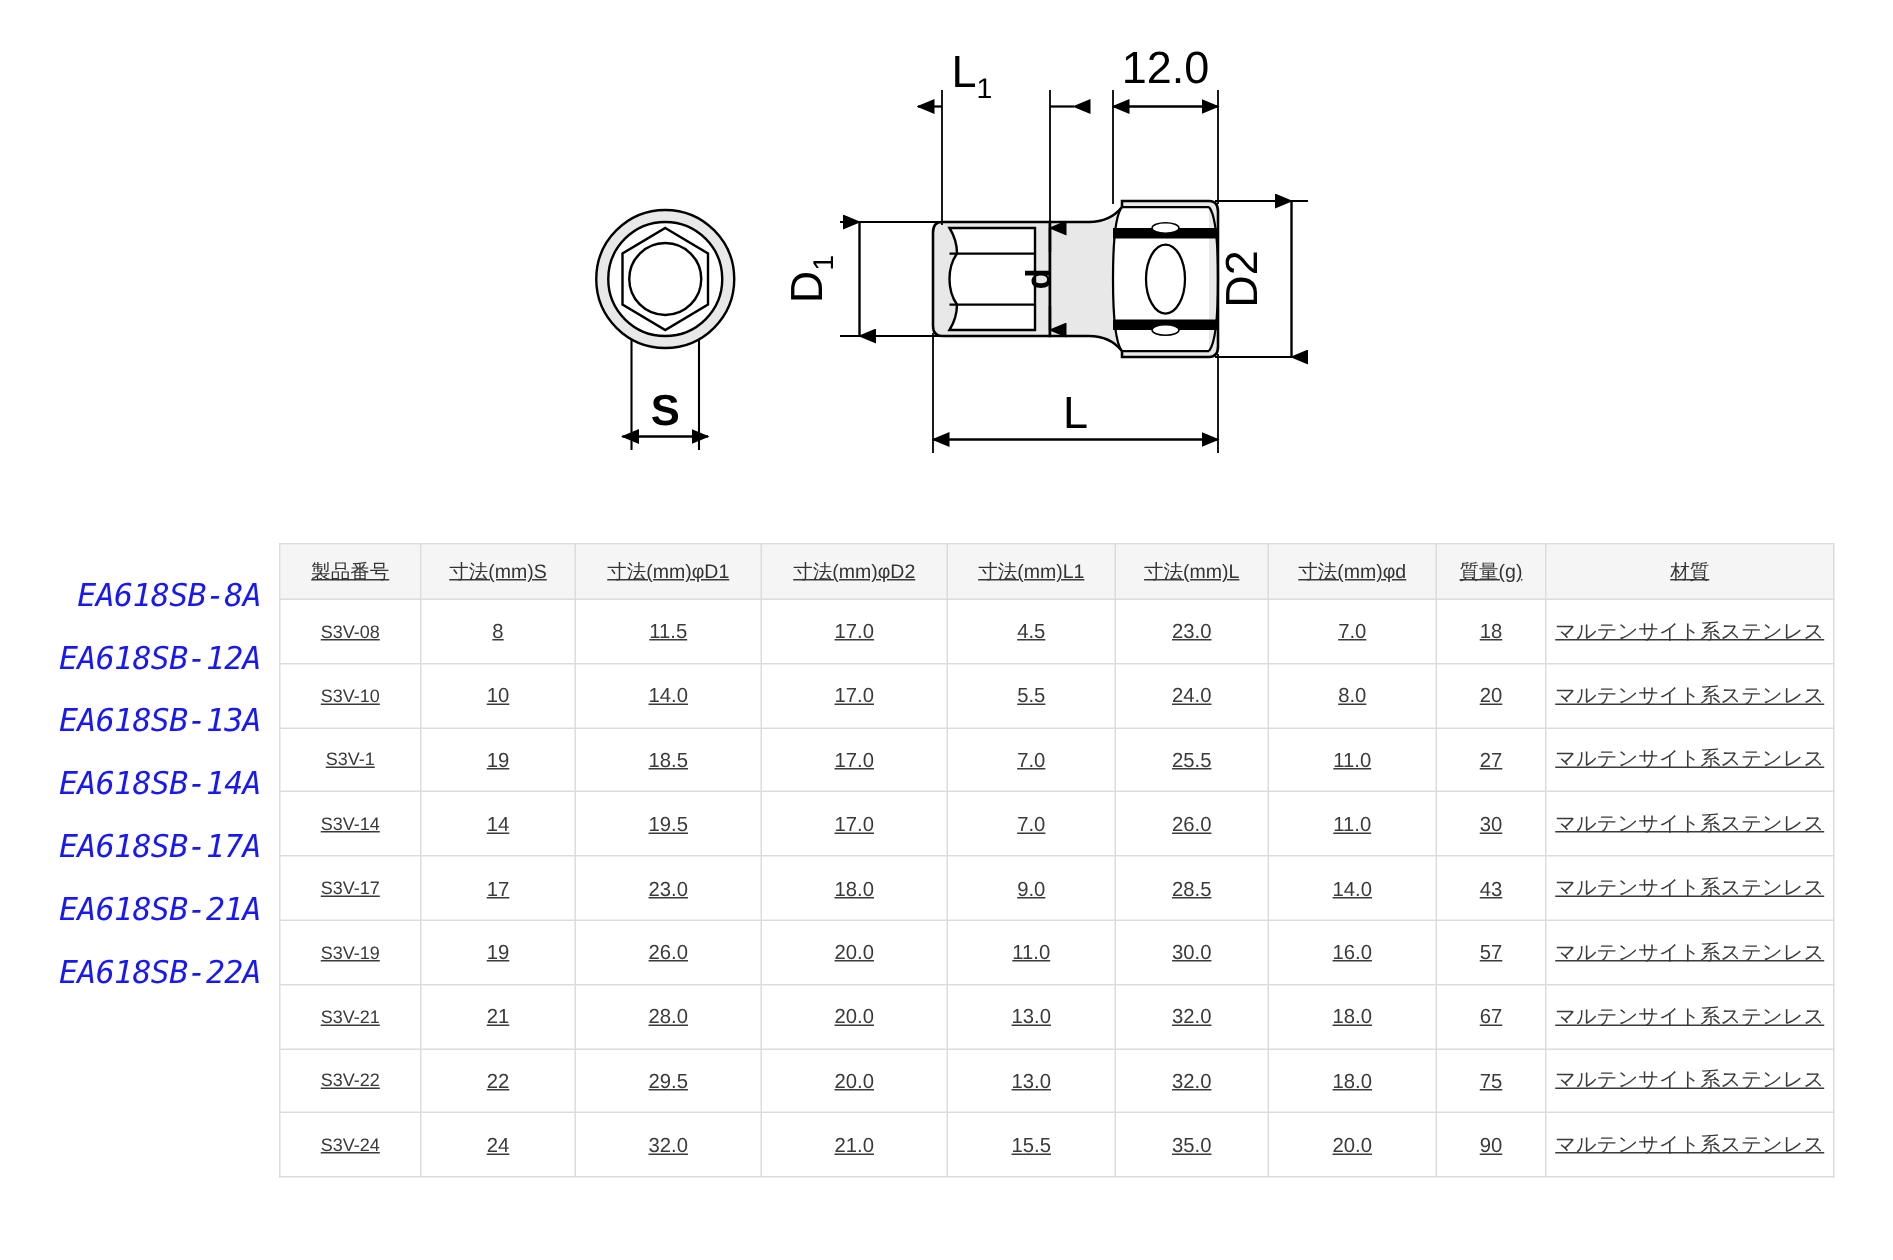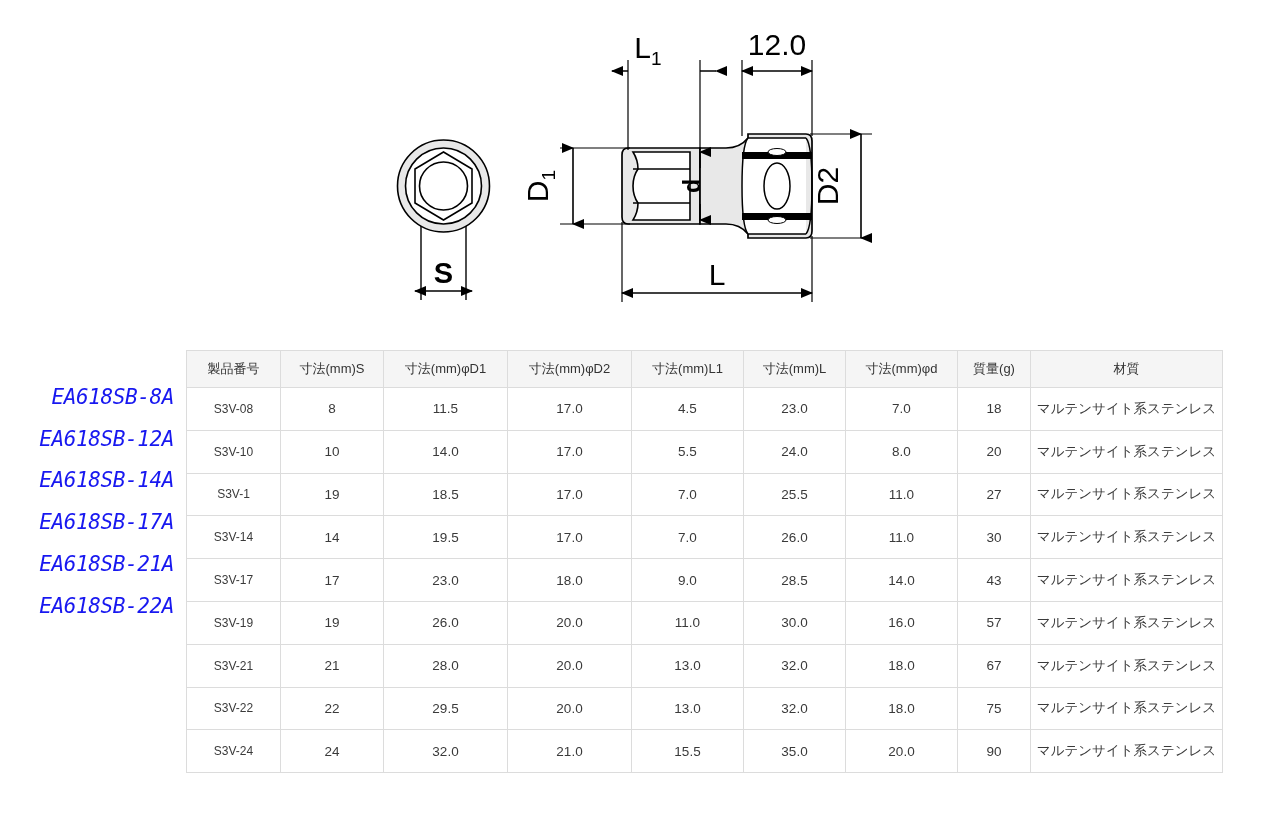--- a/index.html
+++ b/index.html
@@ -52,26 +52,27 @@
     font-family: "DejaVu Sans Mono", monospace;
     letter-spacing: -0.4px;
     white-space: nowrap;
     font-style: italic;
   }
   .model-head-spacer { height: 36px; }
 
   #spec-table {
     position: absolute;
     left: 186px;
-    top: 10px;
+    top: 22px;
     border-collapse: collapse;
     table-layout: fixed;
     width: 1036px;
     font-size: 13.5px;
     color: #3a3a3a;
+    text-decoration: underline;
   }
   #spec-table th,
   #spec-table td {
     border: 1px solid #dcdcdc;
     text-align: center;
     vertical-align: middle;
     font-weight: normal;
     padding: 0;
     white-space: nowrap;
   }
@@ -203,20 +204,21 @@
     </g>
   </svg>
 </div>
 
 <div id="spec-area">
 
   <div id="model-col">
     <div class="model-head-spacer"></div>
     <div class="model-cell">EA618SB-8A</div>
     <div class="model-cell">EA618SB-12A</div>
+    <div class="model-cell">EA618SB-13A</div>
     <div class="model-cell">EA618SB-14A</div>
     <div class="model-cell">EA618SB-17A</div>
     <div class="model-cell">EA618SB-21A</div>
     <div class="model-cell">EA618SB-22A</div>
   </div>
 
   <table id="spec-table">
     <colgroup>
       <col class="c-part">
         <col class="c-s">

